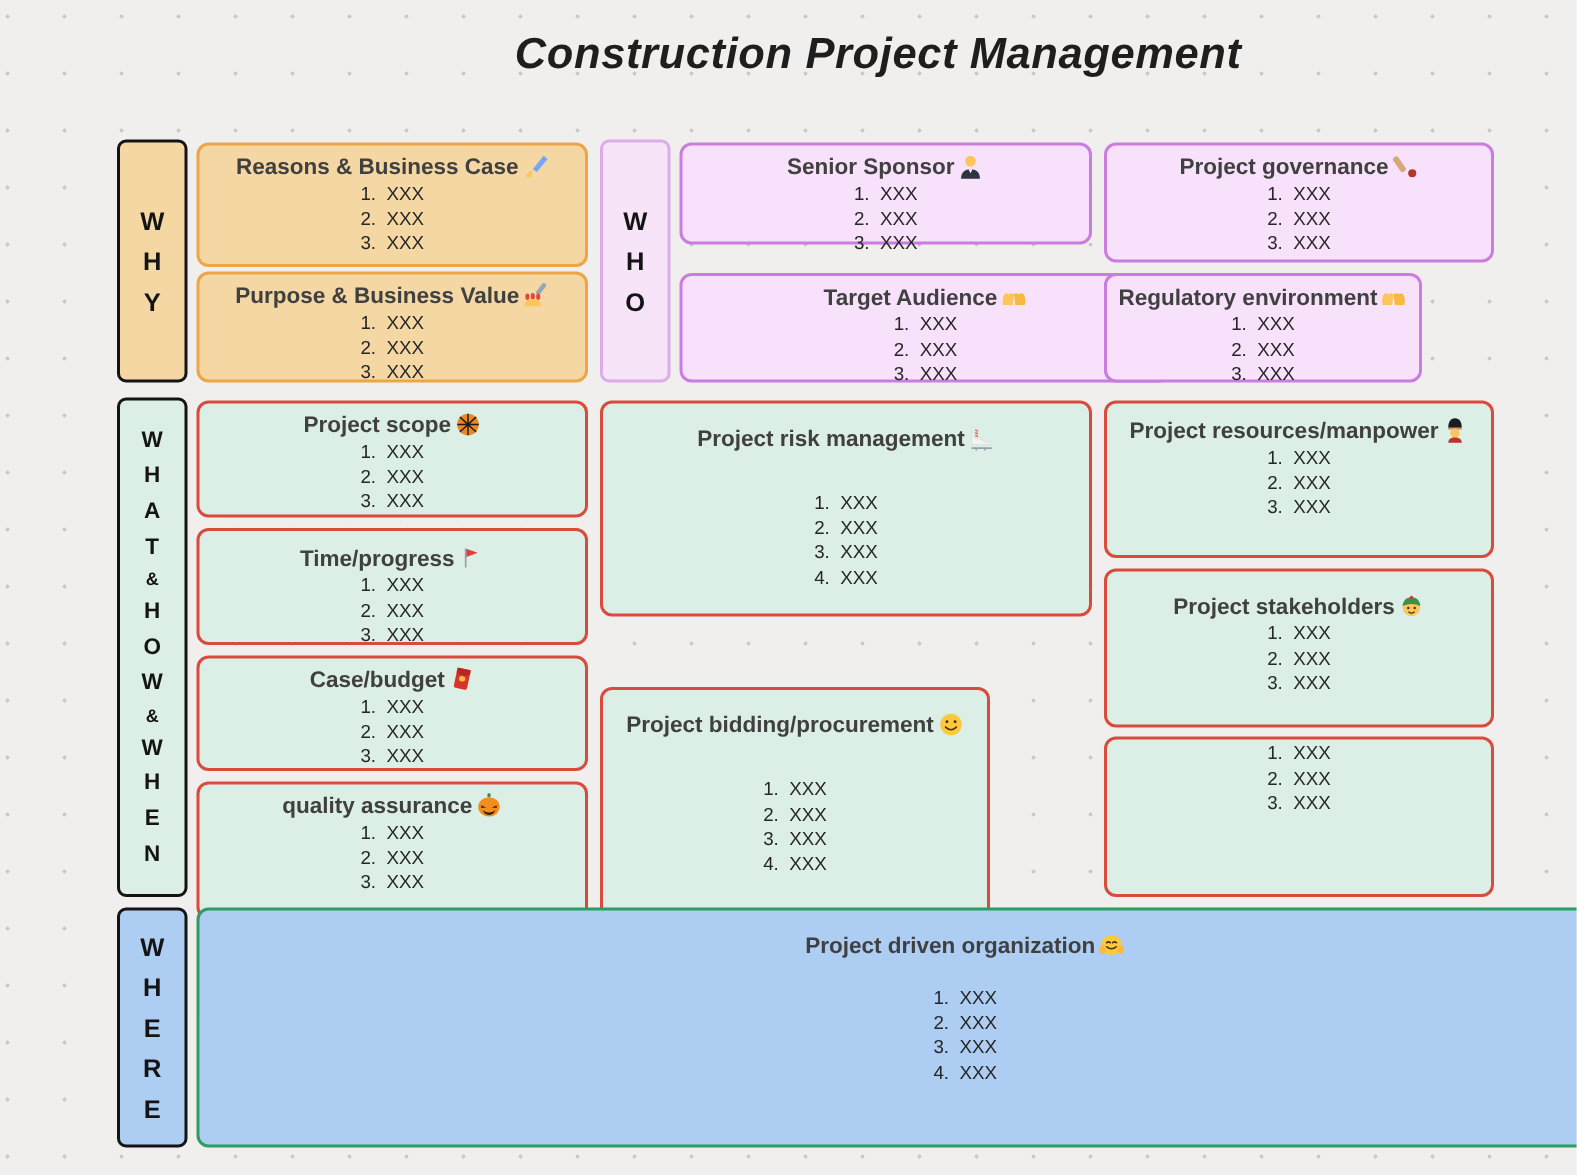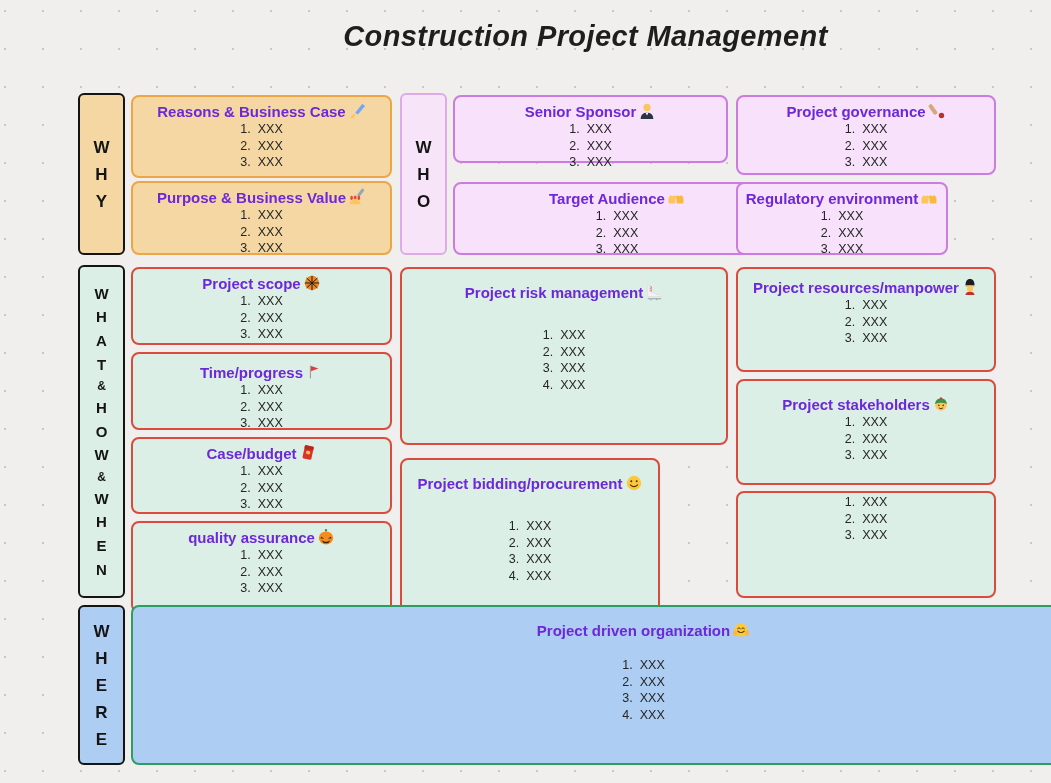--- a/index.html
+++ b/index.html
@@ -30,21 +30,21 @@
     display:flex; flex-direction:column; align-items:center; justify-content:center;
     font-weight:700; color:#141414;
   }
   .vlabel div { line-height:27px; font-size:17px; }
   .vlabel.who-border { background:#f7e4f9; border-color:#dcabe8; }
   .vlabel.tall div { line-height:23.6px; font-size:15px; }
   .vlabel div.amp { font-size:12px; line-height:20px; }
 
   .box-title {
     display:flex; align-items:center; justify-content:center;
-    font-size:15px; font-weight:700; color:#6d28d9; margin-top:5px; gap:1px;
+    font-size:15px; font-weight:700; color:#404040; margin-top:5px; gap:1px;
   }
   .icon { display:inline-flex; align-items:center; margin-left:1px; }
   .icon svg { display:block; }
 
   .list { margin-top:1px; }
   .li { display:flex; justify-content:center; gap:7px; font-size:12.5px; line-height:16.5px; color:#262626; }
 
   .mt14 .box-title { margin-top:14px; }
   .mt8  .box-title { margin-top:9px; }
   .gap26 .list { margin-top:26px; }
@@ -350,21 +350,21 @@
           <span>2.</span>
           <span>XXX</span>
         </div>
         <div class="li">
           <span>3.</span>
           <span>XXX</span>
         </div>
       </div>
   </div>
 
-  <div class="box fill-what mt14 gap26" style="left:400px;top:267px;width:328px;height:178px">
+  <div class="box fill-what mt14 gap26" style="left:400px;top:267px;width:328px;height:144px">
     <div class="box-title">
       <span>Project risk management</span>
       <span class="icon">
           <svg viewBox="0 0 20 20" width="18" height="18" aria-hidden="true">
             <path d="M5 2v8c3 0 6 1 8 3h3c1.2 0 2 .8 2 2H3V2z" fill="#f3f3f3" stroke="#d8d8d8" stroke-width=".6"></path>
             <path d="M3 17.5h15M6.5 17.5v1.8M13 17.5v1.8" stroke="#9aa0a6" stroke-width="1.2"></path>
             <path d="M5.8 4l2 1M5.8 6l2 1M5.8 8l2 1" stroke="#e25555" stroke-width="1"></path>
           </svg>
         </span>
     </div>

